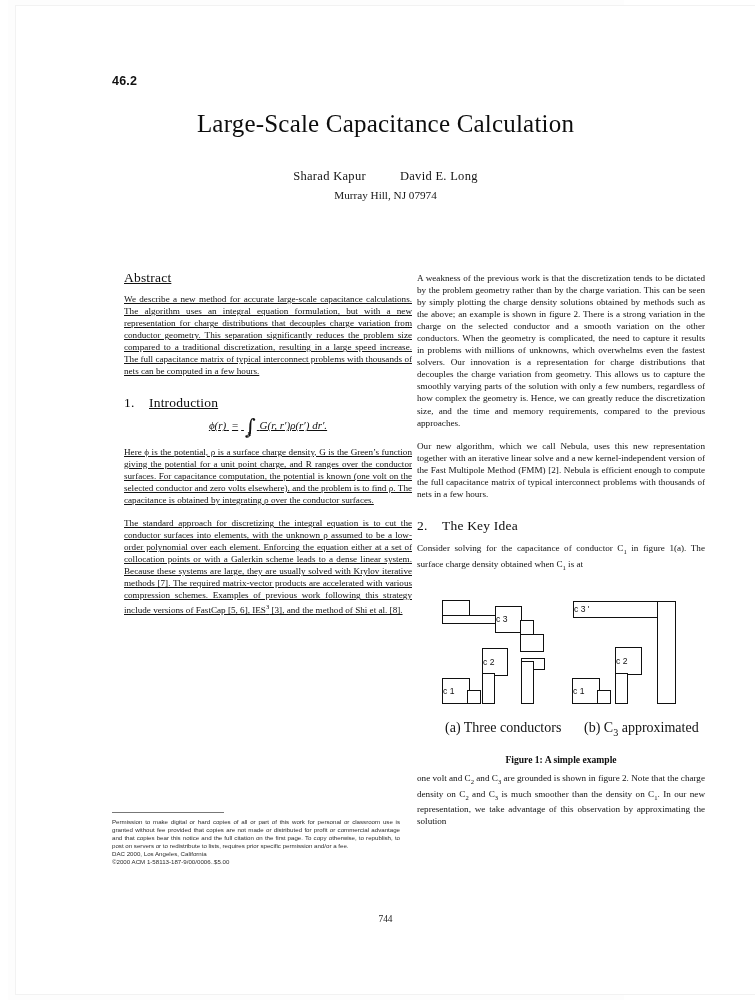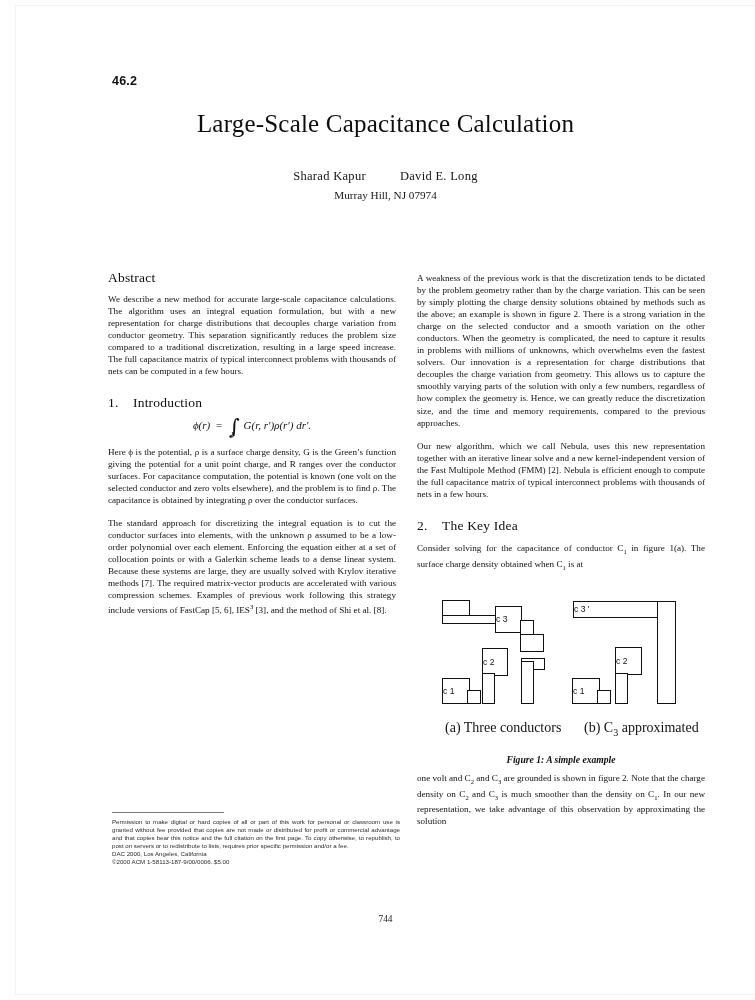--- a/index.html
+++ b/index.html
@@ -78,21 +78,21 @@
   
   .col {
     position: absolute;
     top: 266px;
     width: 288px;
     font-size: 9.15px;
     line-height: 12.05px;
     text-align: justify;
     color: #111;
   }
-  .col-left { left: 92px; }
+  .col-left { left: 108px; text-decoration: underline; }
   .col-right { left: 401px; }
 
   h2.section-head {
     font-size: 13.5px;
     font-weight: normal;
     margin: 0 0 9px 0;
     letter-spacing: 0.2px;
     color: #0d0d0d;
   }
   h2.numbered {
@@ -174,21 +174,20 @@
     color: #111;
   }
   .subcap-a { position: absolute; left: 28px; top: 0; }
   .subcap-b { position: absolute; left: 167px; top: 0; }
   .fig-caption {
     margin-top: 14px;
     text-align: center;
     font-size: 9.6px;
     font-weight: bold;
     color: #0d0d0d;
-    font-style: italic;
   }
   sub.isub { font-size: 0.72em; }
 
   
   .copyright {
     position: absolute;
     left: 96px;
     top: 812px;
     width: 288px;
     font-family: "Liberation Sans", "DejaVu Sans", sans-serif;

